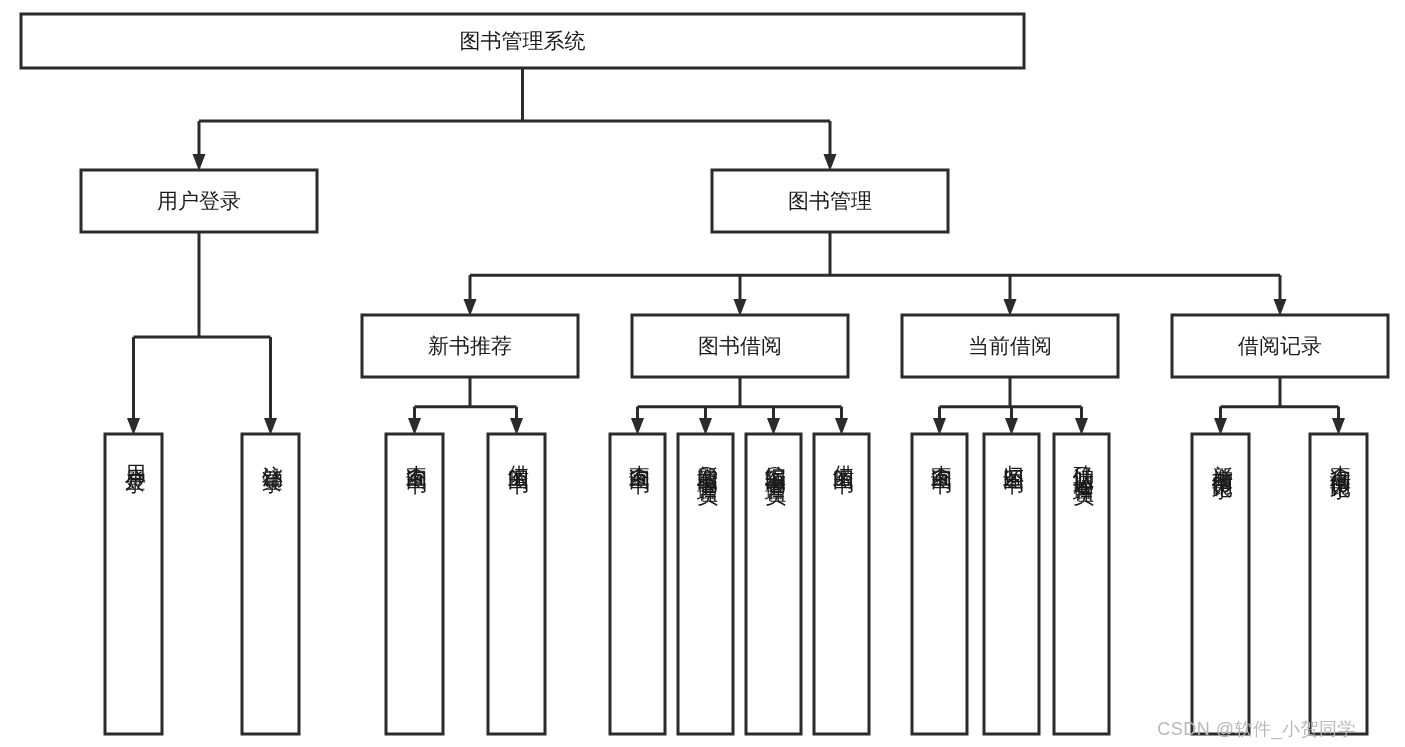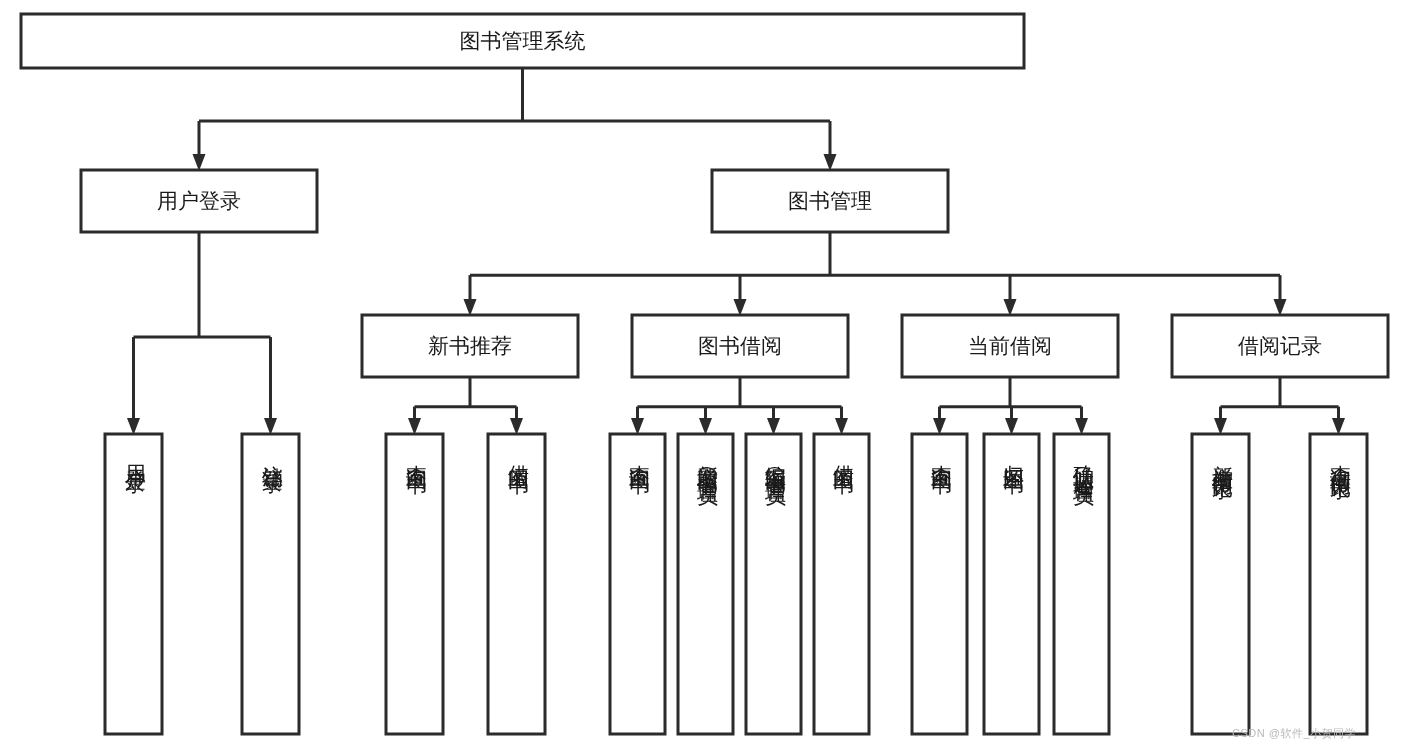--- a/index.html
+++ b/index.html
@@ -59,21 +59,21 @@
     letter-spacing: 3px;
     white-space: nowrap;
     text-align: left;
     pointer-events: none;
   }
   .watermark {
     position: absolute;
     right: 14px;
     bottom: 6px;
     font-family: "Liberation Sans", "DejaVu Sans", sans-serif;
-    font-size: 11px;
+    font-size: 18px;
     color: #b9b9b9;
     letter-spacing: 0.5px;
     white-space: nowrap;
   }
 </style>
 </head>
 <body>
 
 <div id="diagram-root">
 

